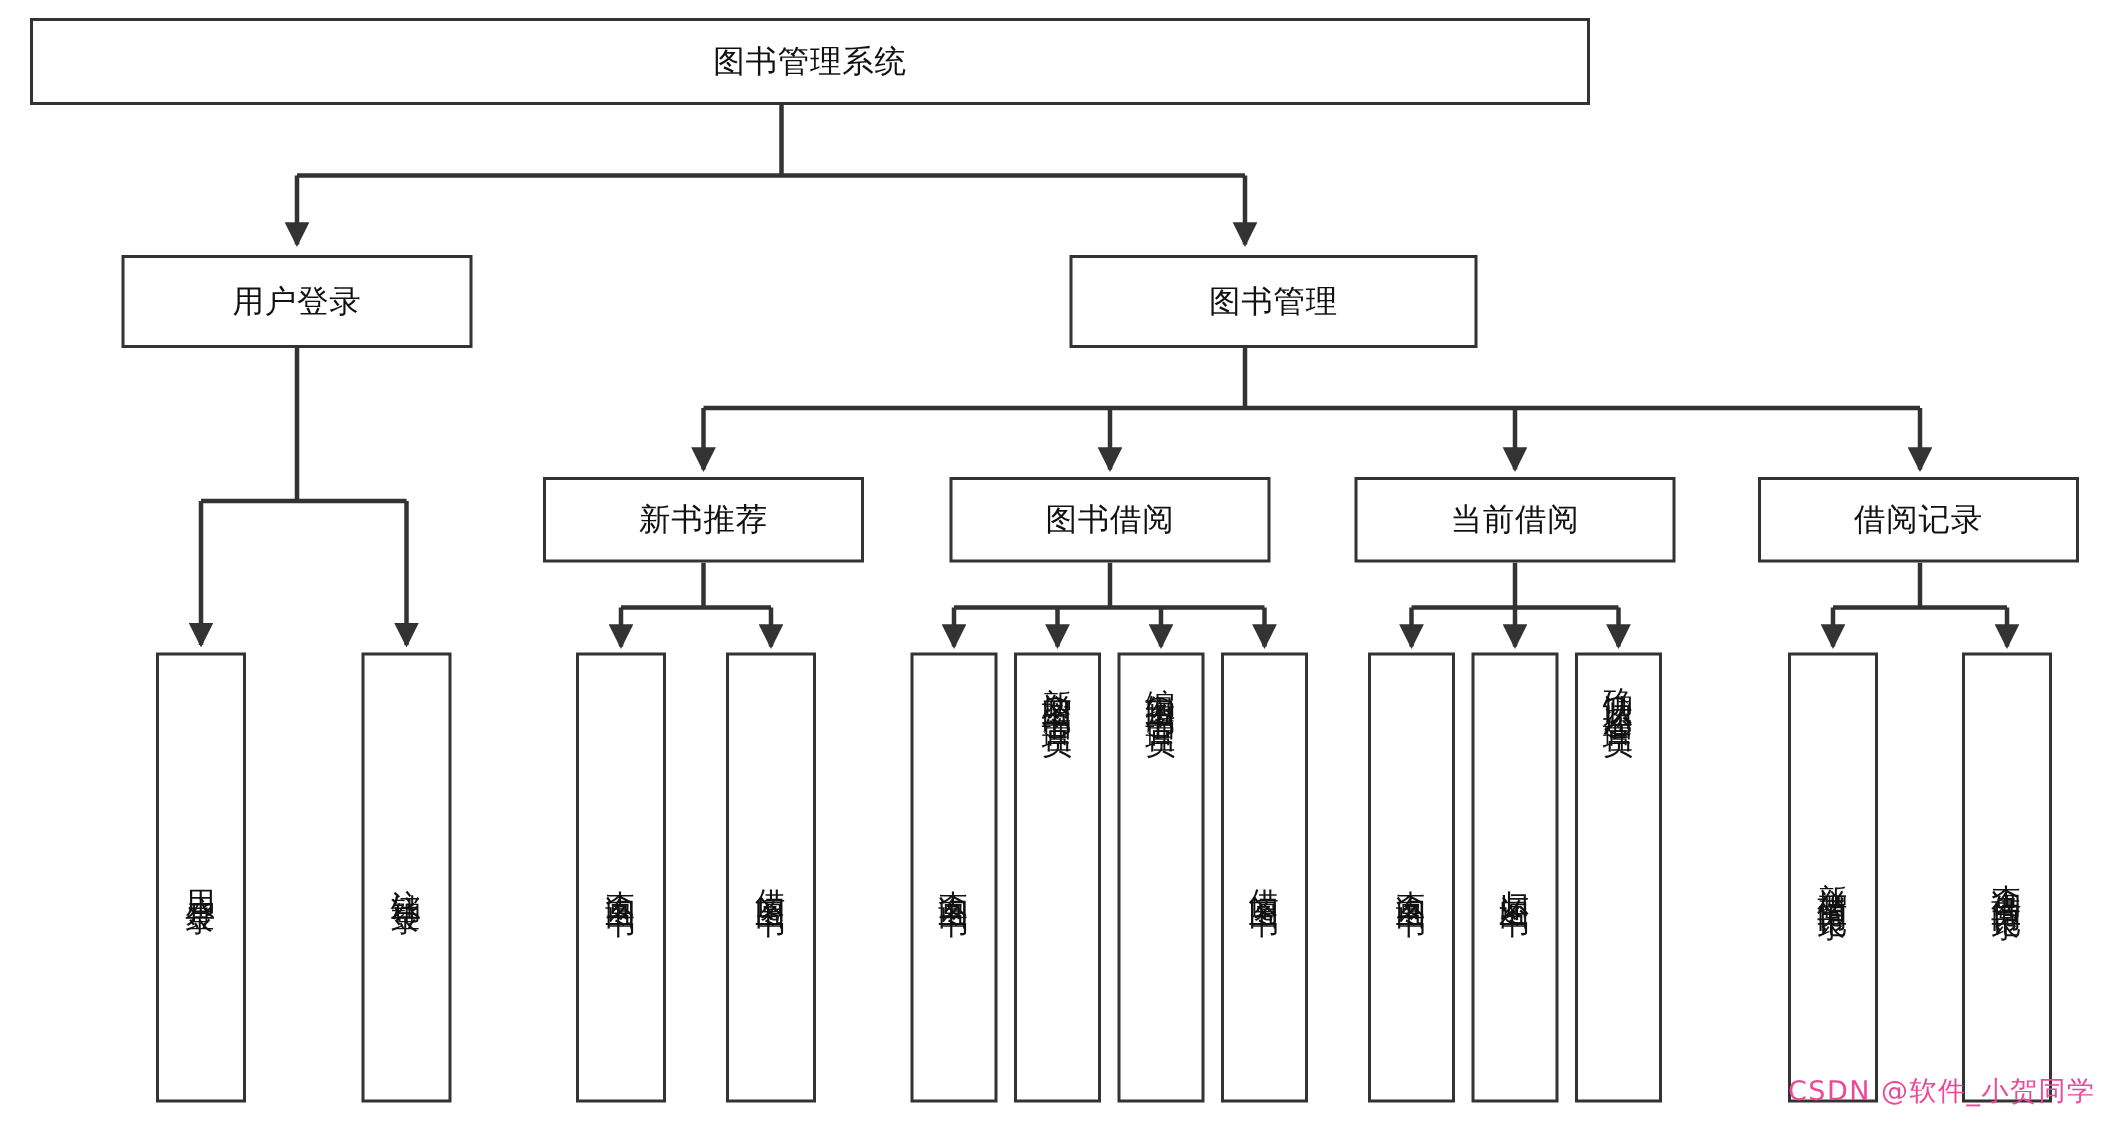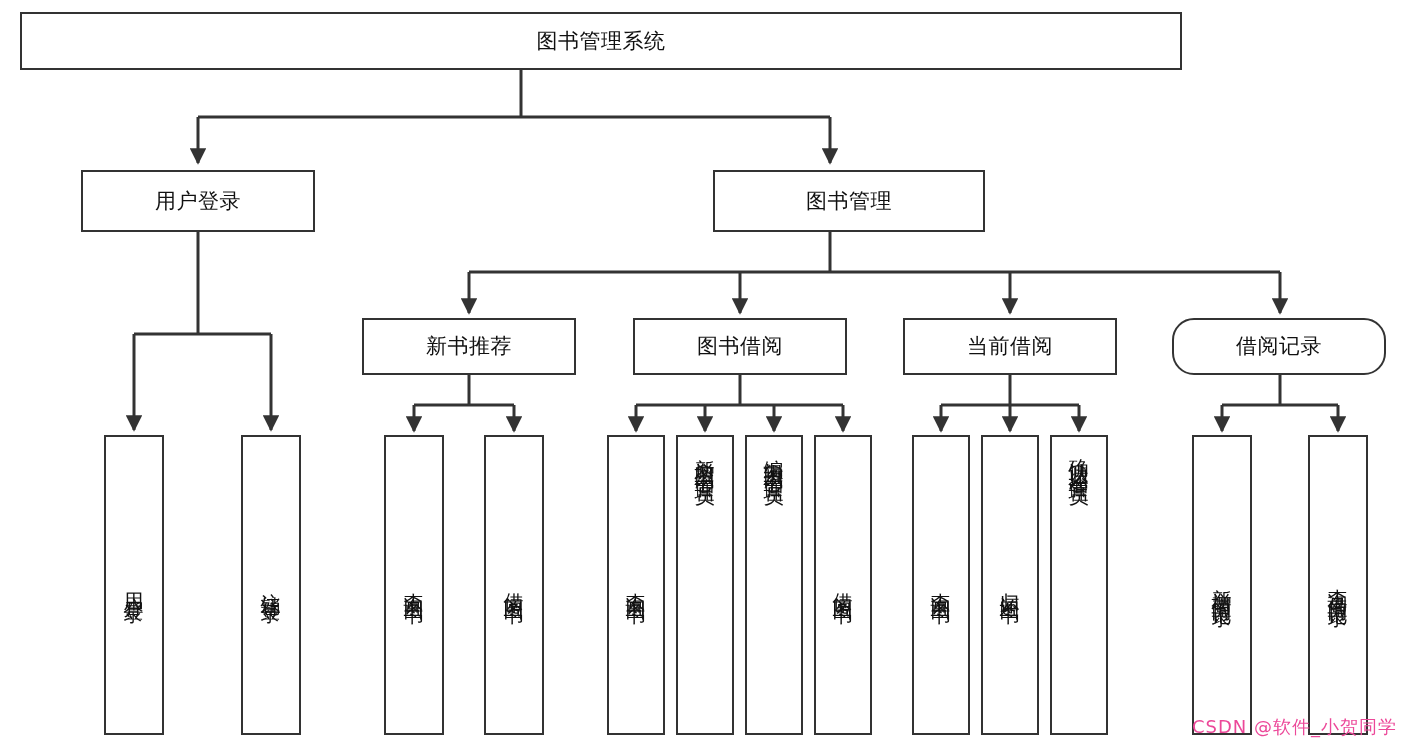--- a/index.html
+++ b/index.html
@@ -119,41 +119,41 @@
       <path d="M 1010 405 L 1010 431" marker-end="url(#arrow)"></path>
       <path d="M 1079 405 L 1079 431" marker-end="url(#arrow)"></path>
 
       <path d="M 1280 375 L 1280 405"></path>
       <path d="M 1222 405 L 1338 405"></path>
       <path d="M 1222 405 L 1222 431" marker-end="url(#arrow)"></path>
       <path d="M 1338 405 L 1338 431" marker-end="url(#arrow)"></path>
     </g>
   </svg>
 
-  <div class="node" style="left:20px; top:12px; width:1162px; height:58px;">
+  <div class="node" style="left:20px; top:12px; width:1040px; height:58px;">
     <span class="label">图书管理系统</span>
   </div>
 
   <div class="node" style="left:81px; top:170px; width:234px; height:62px;">
     <span class="label">用户登录</span>
   </div>
   <div class="node" style="left:713px; top:170px; width:272px; height:62px;">
     <span class="label">图书管理</span>
   </div>
 
   <div class="node" style="left:362px; top:318px; width:214px; height:57px;">
     <span class="label">新书推荐</span>
   </div>
   <div class="node" style="left:633px; top:318px; width:214px; height:57px;">
     <span class="label">图书借阅</span>
   </div>
   <div class="node" style="left:903px; top:318px; width:214px; height:57px;">
     <span class="label">当前借阅</span>
   </div>
-  <div class="node" style="left:1172px; top:318px; width:214px; height:57px;border-radius:22px;">
+  <div class="node" style="left:1172px; top:318px; width:214px; height:57px;">
     <span class="label">借阅记录</span>
   </div>
 
   <div class="node leaf centered" style="left:104px; top:435px; width:60px; height:300px;">
     <span class="label">用户登录</span>
   </div>
   <div class="node leaf centered" style="left:241px; top:435px; width:60px; height:300px;">
     <span class="label">注销登录</span>
   </div>
 

